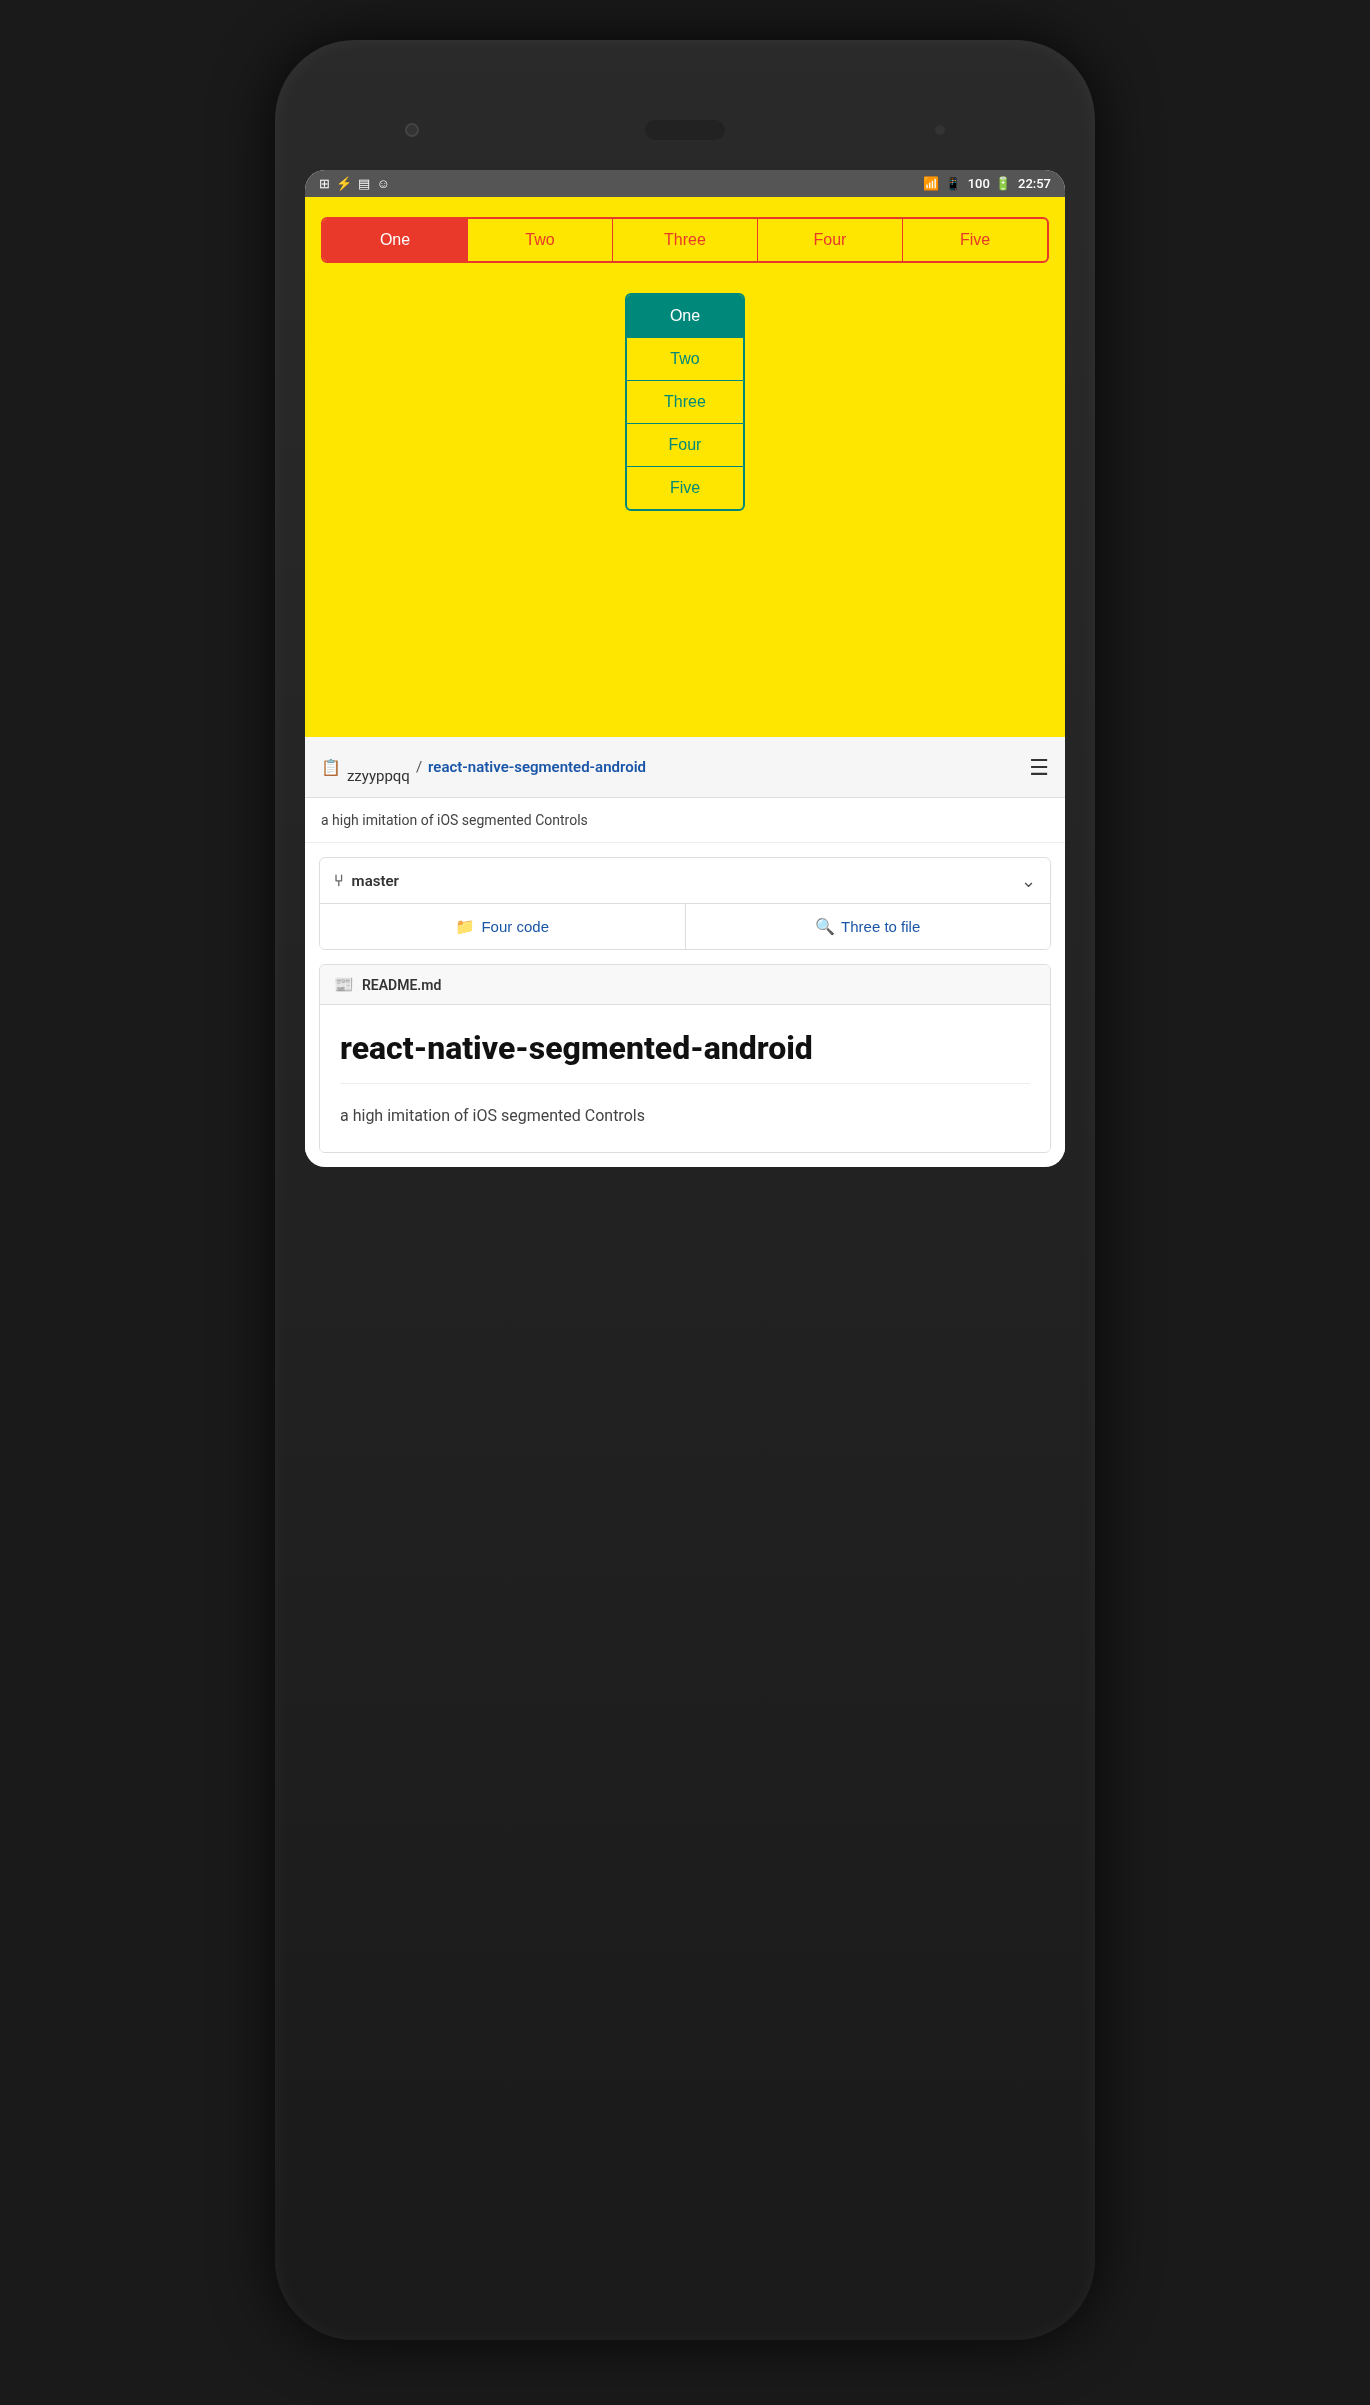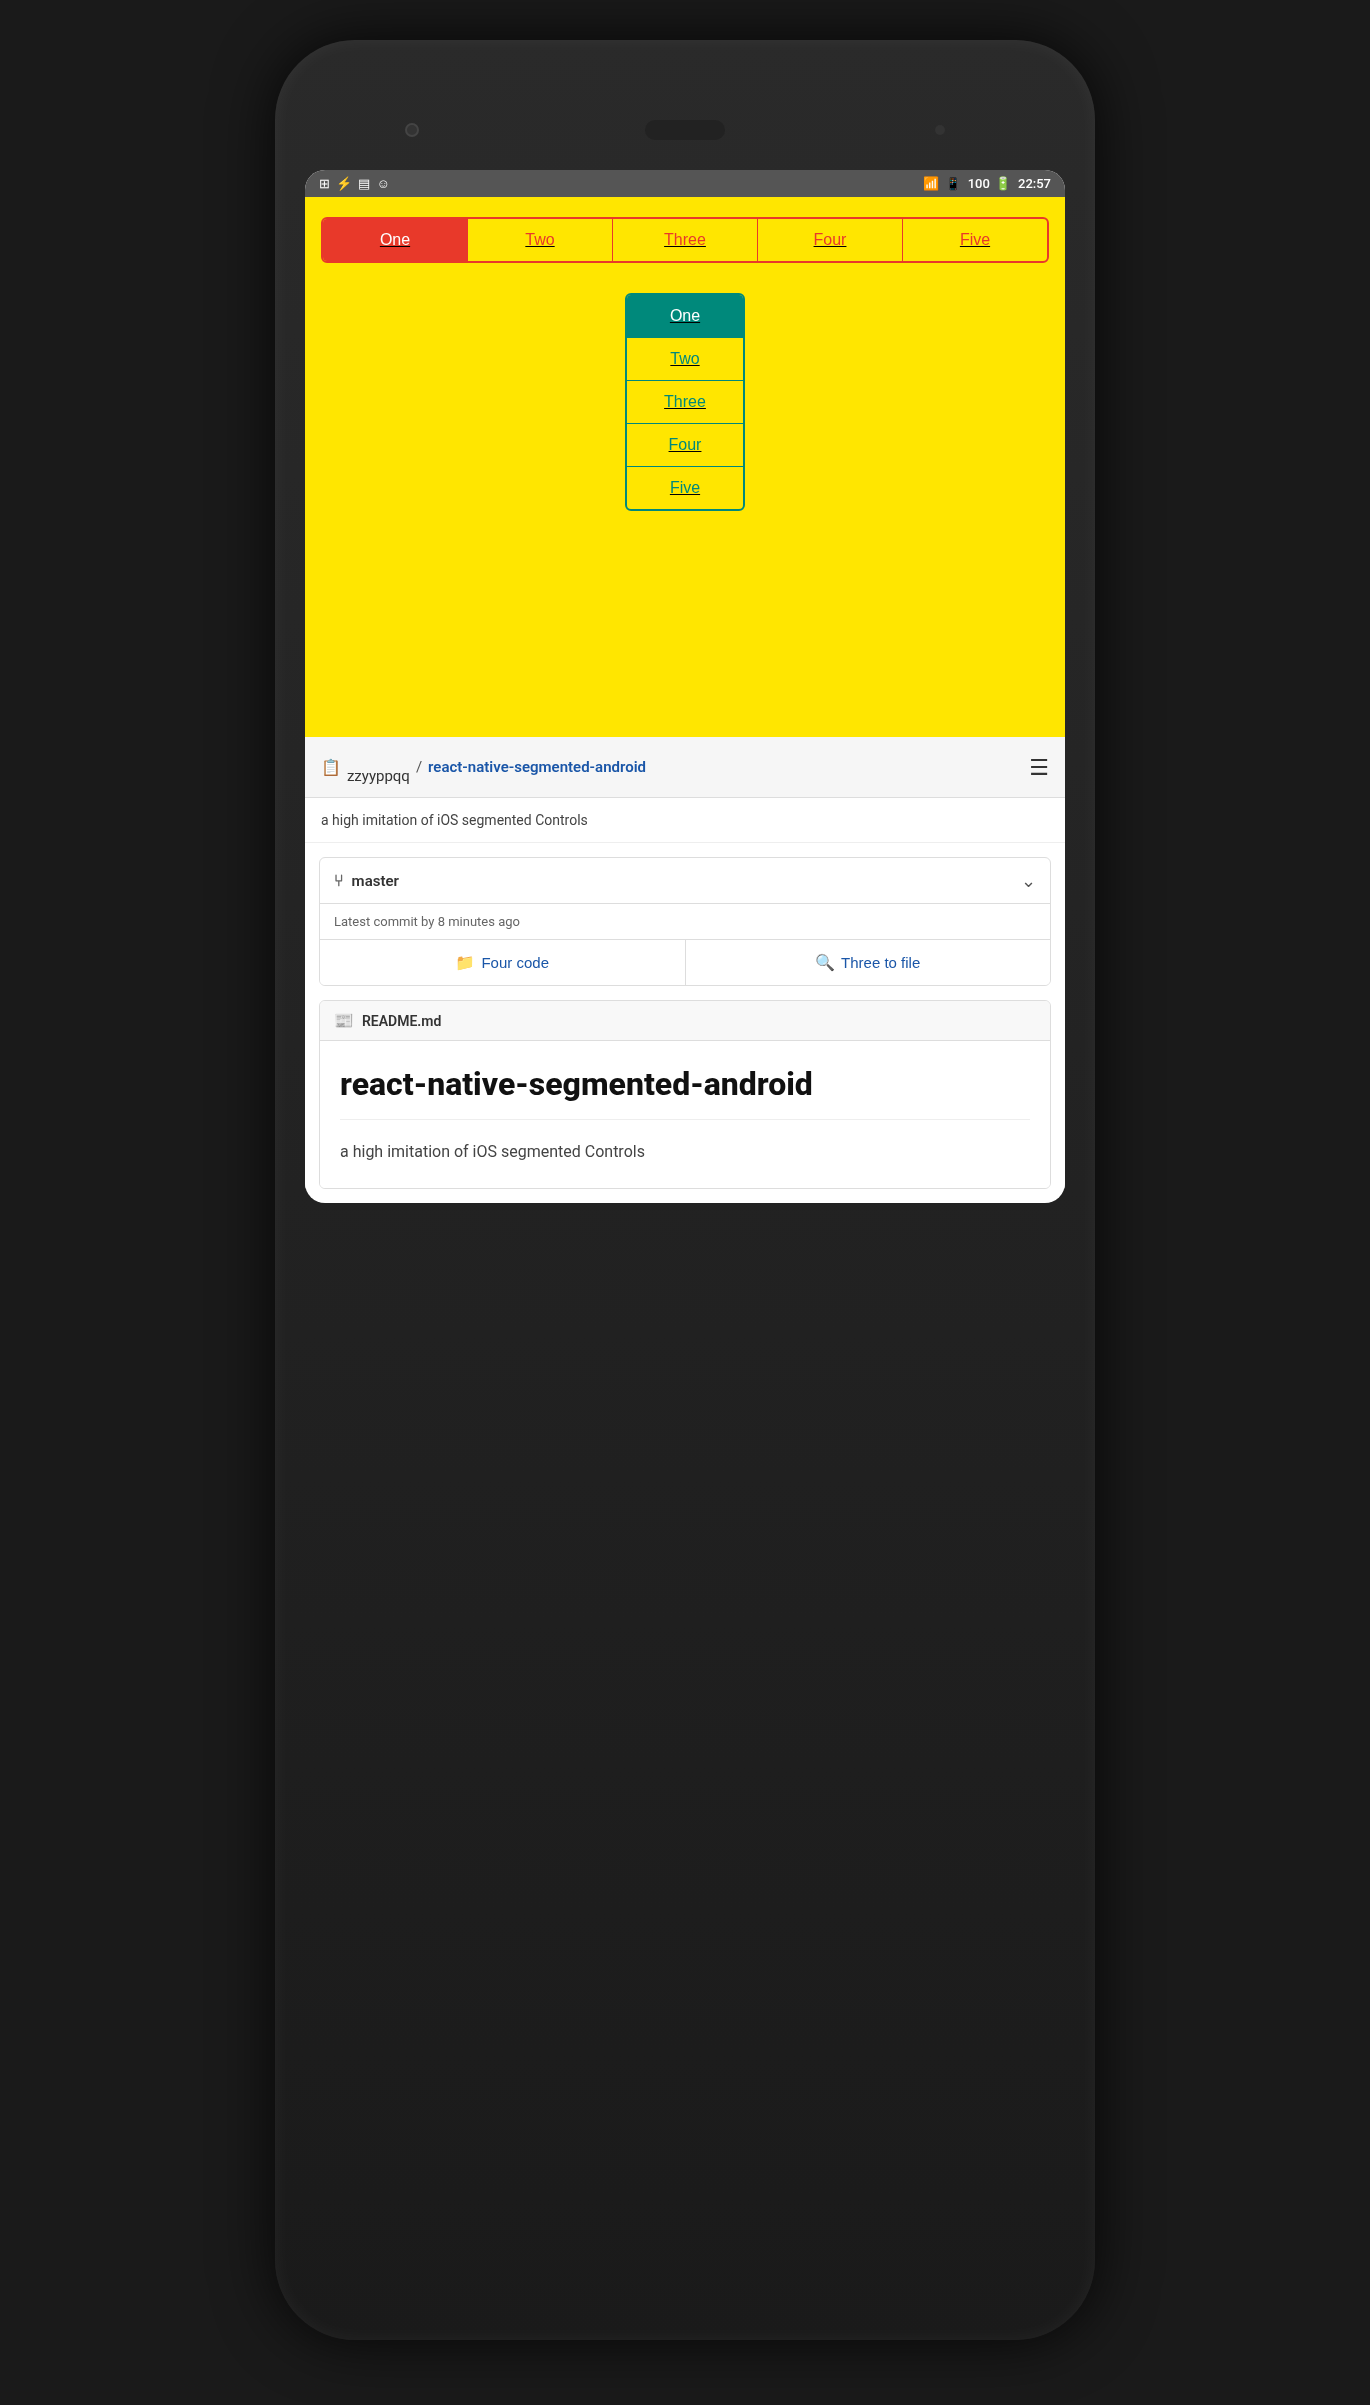--- a/index.html
+++ b/index.html
@@ -77,21 +77,20 @@
       display: flex;
       gap: 6px;
       align-items: center;
       font-weight: 500;
     }
     
     .app-demo {
       background: #FFE600;
       padding: 20px 16px 30px 16px;
       min-height: 540px;
-      text-decoration: underline;
     }
     
     .segmented-horizontal {
       display: flex;
       border: 2px solid #e8392a;
       border-radius: 6px;
       overflow: hidden;
       margin-bottom: 30px;
     }
     .seg-btn {
@@ -322,21 +321,20 @@
       <div class="repo-description">a high imitation of iOS segmented Controls</div>
 
       <div class="repo-card">
         <div class="branch-row">
           <div class="branch-left">
             <span class="branch-icon">⑂</span>
             <span>master</span>
           </div>
           <span class="chevron-down">⌄</span>
         </div>
-        <div class="commit-row">Latest commit by 8 minutes ago</div>
         <div class="action-row">
           <button class="action-btn">
             <span class="action-icon">📁</span>
             <span>Four code</span>
           </button>
           <button class="action-btn">
             <span class="action-icon">🔍</span>
             <span>Three to file</span>
           </button>
         </div>

